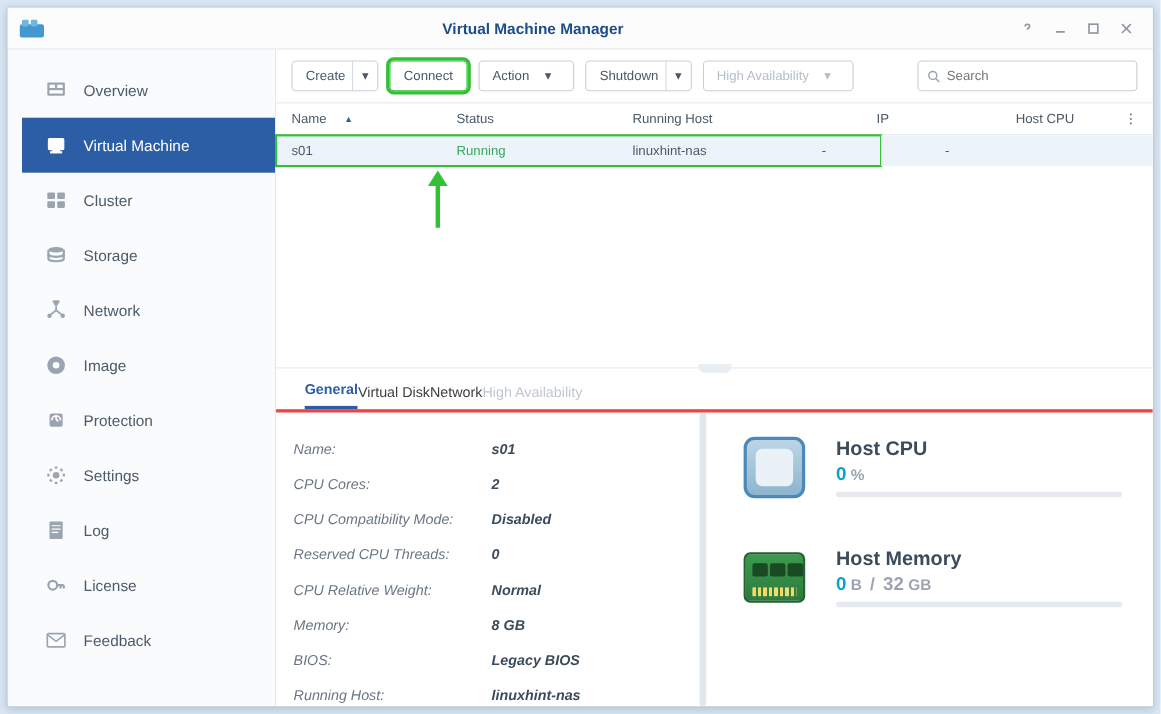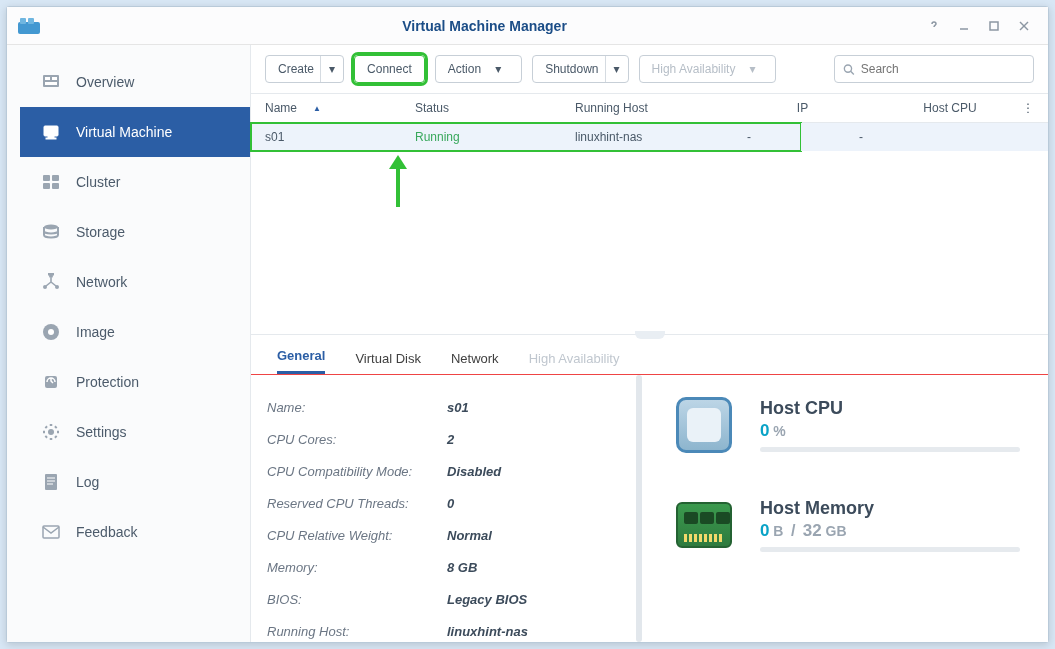--- a/index.html
+++ b/index.html
@@ -42,21 +42,21 @@
 .col-cpu { width: 140px; justify-content: center; }
 .sort-ind { color: #2b5ea5; font-size: 8px; }
 .table-row { height: 28px; display: flex; align-items: center; padding: 0 14px; font-size: 12px; color: #4a5968; background: #edf3fb; cursor: pointer; outline: 2px solid #32c036; outline-offset: -1px; width: 522px; margin-left: 0px; box-sizing: content-box; }
 .table-row .td.col-status { color: #39a85c; }
 .row-wrap { padding-left: 0; }
 
 .arrow-up { position: absolute; left: 132px; top: 62px; pointer-events: none; }
 
 .detail-area { flex: 1; background: #fff; display: flex; flex-direction: column; position: relative; border-top: 1px solid #e5e9ed; }
 .grabber { position: absolute; top: -4px; left: 50%; transform: translateX(-50%); width: 30px; height: 8px; background: #e9eef3; border-radius: 0 0 6px 6px; }
-.tabs { height: 40px; display: flex; align-items: flex-end; padding: 0 26px; gap: 30px; border-bottom: 1px solid #ef4444; }
+.tabs { height: 40px; display: flex; align-items: flex-end; padding: 0 26px; border-bottom: 3px solid #ef4444; }
 .tab { font-size: 13px; color: #404040; padding-bottom: 8px; cursor: pointer; }
 .tab.active { color: #2b5ea5; font-weight: 600; border-bottom: 3px solid #2b5ea5; }
 .tab.disabled { color: #c0c7cf; cursor: default; }
 
 .detail-body { flex: 1; display: flex; overflow: hidden; }
 .props { width: 385px; padding: 16px 0 0 16px; font-size: 13px; color: #4a5968; overflow: auto; }
 .prop-row { display: flex; height: 32px; align-items: center; font-style: italic; }
 .prop-label { width: 180px; color: #6b7684; }
 .prop-val { font-weight: 600; color: #3c4b5b; }
 .scroll-ind { width: 6px; background: #e2e7ec; border-radius: 3px; margin-right: 2px; }
@@ -207,20 +207,29 @@
               <line x1="6" y1="6" x2="14" y2="6" stroke="#fff"></line>
               <line x1="6" y1="9" x2="14" y2="9" stroke="#fff"></line>
               <line x1="6" y1="12" x2="12" y2="12" stroke="#fff"></line>
             </svg>
           </span>
         <span>Log</span>
       </div>
       <div class="sidebar-item">
         <span class="sb-icon">
             <svg width="20" height="20" viewBox="0 0 20 20">
+              <circle cx="7" cy="10" r="4" fill="none" stroke="#9aa5b1" stroke-width="2"></circle>
+              <path d="M10 10l7 0M14 10v3M17 10v3" stroke="#9aa5b1" stroke-width="2"></path>
+            </svg>
+          </span>
+        <span>License</span>
+      </div>
+      <div class="sidebar-item">
+        <span class="sb-icon">
+            <svg width="20" height="20" viewBox="0 0 20 20">
               <rect x="2" y="4" width="16" height="12" rx="1" fill="none" stroke="#9aa5b1" stroke-width="1.5"></rect>
               <path d="M2 5l8 6 8-6" fill="none" stroke="#9aa5b1" stroke-width="1.5"></path>
             </svg>
           </span>
         <span>Feedback</span>
       </div>
     </div>
 
     <div class="main">
       <div class="toolbar">

